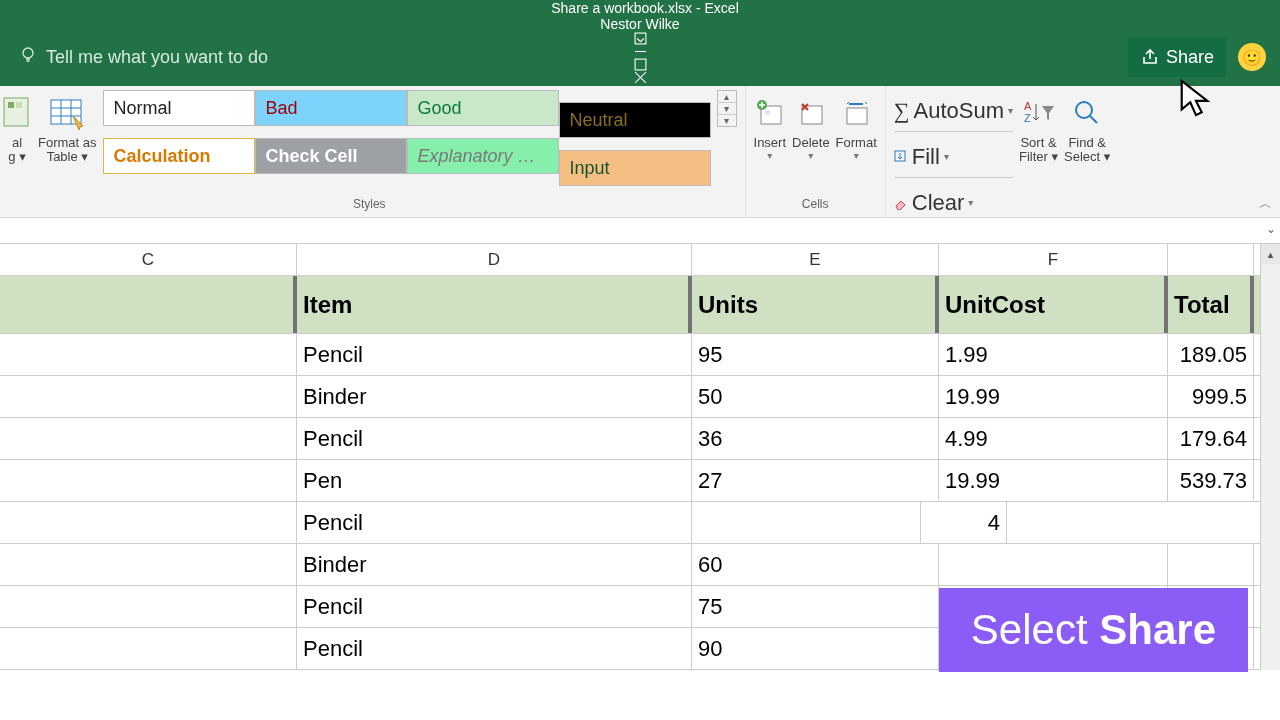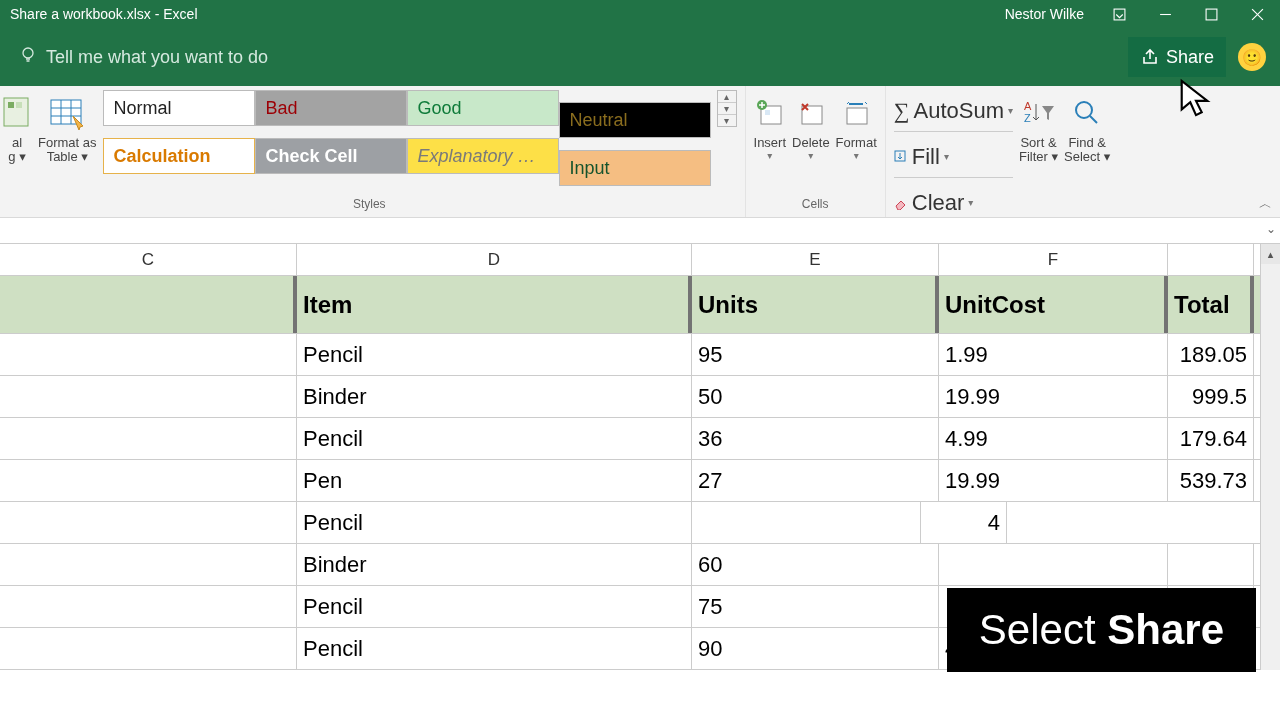--- a/index.html
+++ b/index.html
@@ -1,19 +1,19 @@
 <!DOCTYPE html>
 <html><head>
 <meta charset="utf-8">
 <style>
 * { box-sizing: border-box; margin: 0; padding: 0; }
 body { font-family: "Segoe UI", Arial, sans-serif; width: 1280px; height: 720px; overflow: hidden; background: #fff; position: relative; }
 
 
-.titlebar { background: #217346; height: 28px; display: flex; align-items: center; color: #fff; font-size: 14px; }
+.titlebar { background: #217346; height: 28px; display: flex; align-items: center; color: #fff; font-size: 14px; flex-direction: column; }
 .titlebar .title { padding-left: 10px; flex: 1; }
 .titlebar .user { padding: 0 12px; font-size: 14px; }
 .winbtn { width: 46px; height: 28px; display: flex; align-items: center; justify-content: center; color:#fff; }
 .winbtn svg { width: 13px; height: 13px; }
 
 
 .tellme { background: #217346; height: 58px; display: flex; align-items: center; color: #d5e9df; font-size: 18px; padding-left: 18px; }
 .tellme .bulb { margin-right: 8px; }
 .tellme-spacer { flex: 1; }
 .share-btn { display:flex; align-items:center; height:40px; padding:0 12px; background:#146c43; color:#fff; font-size:18px; margin-right:6px; }
@@ -57,21 +57,21 @@
 .cC { width:297px; }
 .cD { width:395px; }
 .cE { width:247px; }
 .cF { width:229px; }
 .cG { width:86px; }
 
 .vscroll { position:absolute; right:0; top:0; width:20px; height:100%; background:#f0f0f0; border-left:1px solid #ccc; }
 .vscroll .arr { height:20px; display:flex; align-items:center; justify-content:center; font-size:11px; color:#555; background:#e7e7e7; }
 
 
-.overlay { position:absolute; right:24px; bottom:48px; background:#000000; color:#fff; padding:18px 32px; font-size:42px; }
+.overlay { position:absolute; right:32px; bottom:48px; background:#8b5cf6; color:#fff; padding:18px 32px; font-size:42px; }
 .overlay b { font-weight:700; }
 
 .cursor { position:absolute; width:36px; height:40px; }
 </style>
 </head>
 <body>
 
 <div class="titlebar">
   <div class="title">Share a workbook.xlsx  -  Excel</div>
   <div class="user">Nestor Wilke</div>
@@ -143,26 +143,26 @@
           </div>
         <span>Format as</span>
         <span>Table ▾</span>
       </div>
       <div class="style-grid" id="styles-gallery">
           <div class="style-col">
             <div class="style-cell" style="background: rgb(255, 255, 255); color: rgb(34, 34, 34);">Normal</div>
             <div class="style-cell" style="background: rgb(255, 255, 255); color: rgb(217, 122, 0); font-weight: 700; border-color: rgb(230, 178, 74);">Calculation</div>
           </div>
           <div class="style-col">
-            <div class="style-cell" style="background: #a3a3a3; color: rgb(156, 0, 6);">Bad</div>
+            <div class="style-cell" style="background: #7dd3fc; color: rgb(156, 0, 6);">Bad</div>
             <div class="style-cell" style="background: rgb(157, 160, 164); color: rgb(255, 255, 255); font-weight: 700;">Check Cell</div>
           </div>
           <div class="style-col">
             <div class="style-cell" style="background: rgb(200, 232, 201); color: rgb(15, 123, 58);">Good</div>
-            <div class="style-cell" style="background: #fde047; color: rgb(122, 122, 122); font-style: italic;">Explanatory …</div>
+            <div class="style-cell" style="background: #86efac; color: rgb(122, 122, 122); font-style: italic;">Explanatory …</div>
           </div>
           <div class="style-col">
             <div class="style-cell" style="background: #000000; color: rgb(138, 109, 30); margin-top: 12px;">Neutral</div>
             <div class="style-cell" style="background: rgb(245, 190, 130); color: #14532d;">Input</div>
           </div>
         </div>
       <div class="scroll-ctrl">
         <div>▴</div>
         <div>▾</div>
         <div>▾</div>

